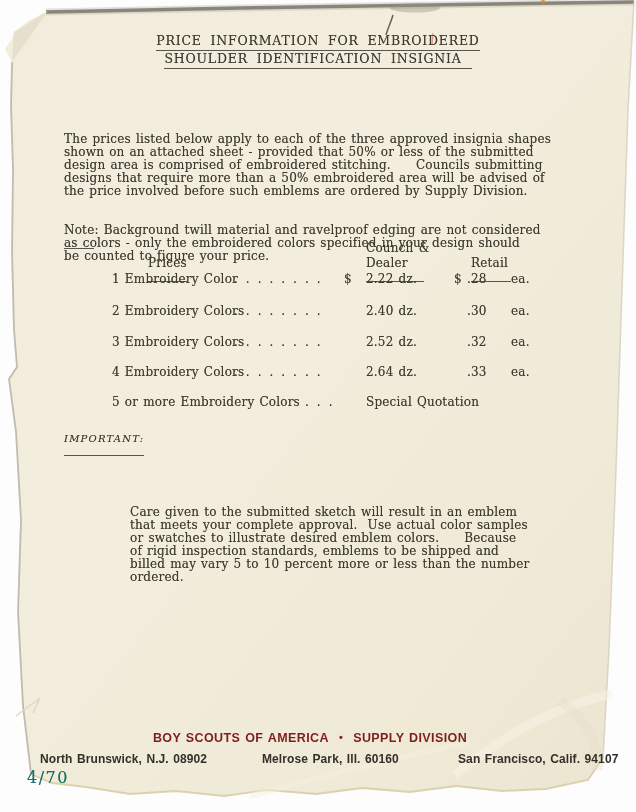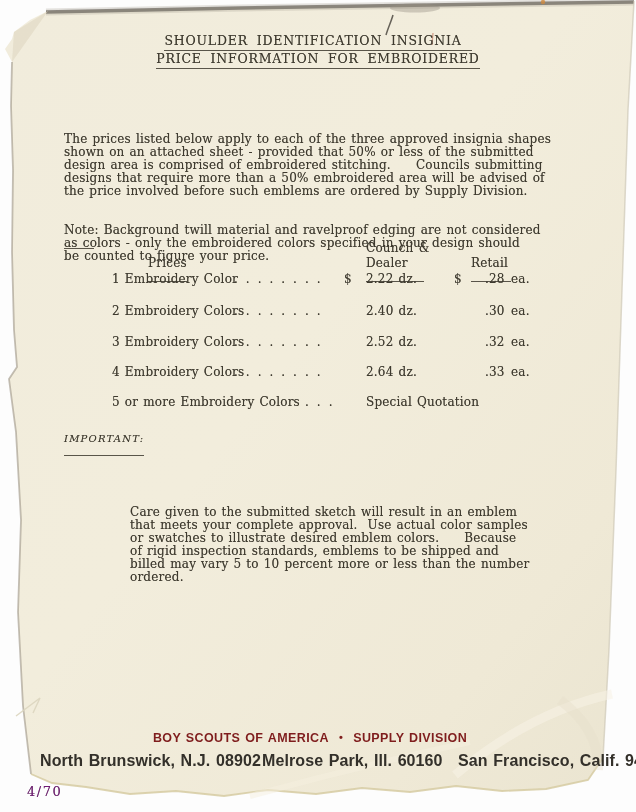--- a/index.html
+++ b/index.html
@@ -25,33 +25,33 @@
   .h-dealer{left:366px;top:256px;padding-right:16px;}
   .h-retail{left:471px;top:256px;padding-right:3px;}
   .prow{position:absolute;left:0;width:616px;height:16px;}
   .c{position:absolute;white-space:pre;}
   .c-label{left:112px;}
   .c-dots{left:234px;letter-spacing:8px;}
   .r5 .c-dots{left:305px;}
   .c-cur{left:344px;}
   .c-dealer{left:366px;}
   .c-rcur{left:454px;}
-  .c-retail{left:467px;margin-left:18px;}
+  .c-retail{left:467px;}
   .c-unit{left:511px;}
   .imp{position:absolute;left:64px;top:433px;font-size:10px;letter-spacing:1.2px;font-style:italic;}
   .care{left:130px;top:464px;}
   .forg{position:absolute;left:0;top:731px;width:620px;text-align:center;
         font-family:"Liberation Sans","DejaVu Sans",sans-serif;font-weight:bold;
         font-size:12.5px;letter-spacing:0.4px;color:#7f1d1d;text-shadow:none;}
   .bullet{margin:0 10px;font-size:11px;position:relative;top:-1px;}
   .addr{position:absolute;top:752px;font-family:"Liberation Sans","DejaVu Sans",sans-serif;
-        font-weight:bold;font-size:16px;letter-spacing:0.1px;color:#33302a;
+        font-weight:bold;font-size:12px;letter-spacing:0.1px;color:#33302a;
         white-space:pre;text-shadow:none;}
   .a1{left:40px;} .a2{left:262px;} .a3{left:458px;}
-  .datecode{position:absolute;left:27px;top:768px;font-size:13px;letter-spacing:1.5px;color:#701a75;margin-top:16px;}
+  .datecode{position:absolute;left:27px;top:768px;font-size:16px;letter-spacing:1.5px;color:#0f766e;}
 </style>
 </head>
 <body>
 
 <div class="stage">
 
   <svg class="paper-svg" viewBox="0 0 636 812" xmlns="http://www.w3.org/2000/svg">
     <defs>
       <linearGradient id="pg" x1="0" y1="0" x2="1" y2="1">
         <stop offset="0" stop-color="#f1ecdc"></stop>
@@ -78,22 +78,22 @@
     <path fill="none" stroke="#dcd5bf" stroke-width="1.4" opacity="0.9" d="M 16 716 L 40 698 L 33 713"></path>
     <ellipse cx="415" cy="8" rx="25" ry="4.5" fill="#958f83" opacity="0.4"></ellipse>
     <path fill="none" stroke="#57524a" stroke-width="1.5" opacity="0.9" d="M 393 15 C 391 22 388 28 386 35"></path>
     <path fill="none" stroke="#b44a30" stroke-width="1.2" opacity="0.5" d="M 433 33 L 432 45"></path>
     <circle cx="543" cy="2" r="2.2" fill="#d08a3e" opacity="0.8"></circle>
   </svg>
 
   <div class="content">
 
     <div class="title">
+      <div class="tline"><span class="u">PRICE INFORMATION FOR EMBROIDERED</span></div>
       <div class="tline"><span class="u t2pad">SHOULDER IDENTIFICATION INSIGNIA</span></div>
-      <div class="tline"><span class="u">PRICE INFORMATION FOR EMBROIDERED</span></div>
     </div>
 
     <div class="para intro">The prices listed below apply to each of the three approved insignia shapes
 shown on an attached sheet - provided that 50% or less of the submitted
 design area is comprised of embroidered stitching.     Councils submitting
 designs that require more than a 50% embroidered area will be advised of
 the price involved before such emblems are ordered by Supply Division.</div>
 
     <div class="para note"><span class="u">Note</span><span>: Background twill material and ravelproof edging are not considered
 as colors - only the embroidered colors specified in your design should

